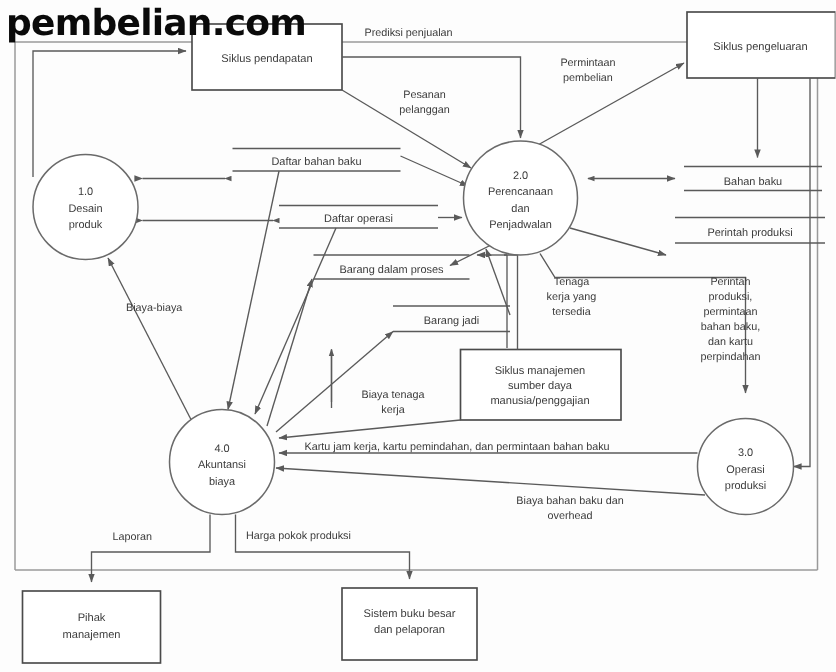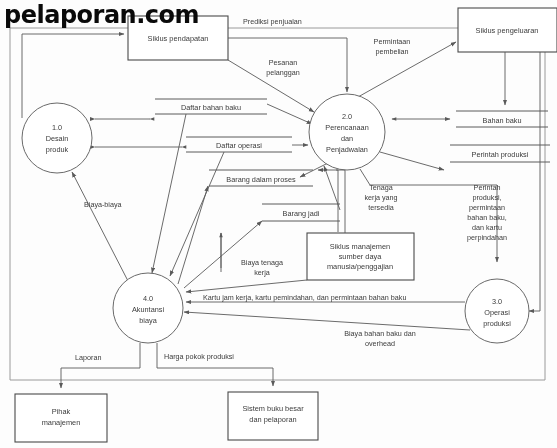--- a/index.html
+++ b/index.html
@@ -37,21 +37,21 @@
   .stroke-box{stroke:#4a4a4a;stroke-width:1.1;fill:#ffffff;}
   .stroke-circle{stroke:#6a6a6a;stroke-width:1.0;fill:#ffffff;}
   .stroke-store{stroke:#5a5a5a;stroke-width:1.0;fill:none;}
   .frame{stroke:#9a9a9a;stroke-width:1.0;fill:none;}
 </style>
 </head>
 <body>
 
 <div id="diagram-root">
 
-  <div class="watermark">pelaporan.com</div>
+  <div class="watermark">pembelian.com</div>
 
   <svg id="dfd" viewBox="0 0 557 448">
     <defs>
       <marker id="ah" markerWidth="7" markerHeight="7" refX="6" refY="2.4" orient="auto">
         <path d="M0,0 L6.4,2.4 L0,4.8 z" fill="#5a5a5a"></path>
       </marker>
       <marker id="ahs" markerWidth="6" markerHeight="6" refX="5" refY="2" orient="auto">
         <path d="M0,0 L5.4,2 L0,4 z" fill="#5a5a5a"></path>
       </marker>
       <marker id="ahb" markerWidth="6" markerHeight="6" refX="0.6" refY="2" orient="auto">

